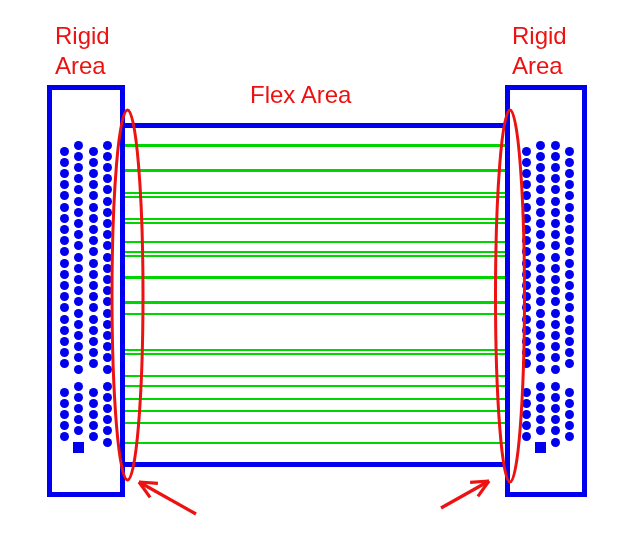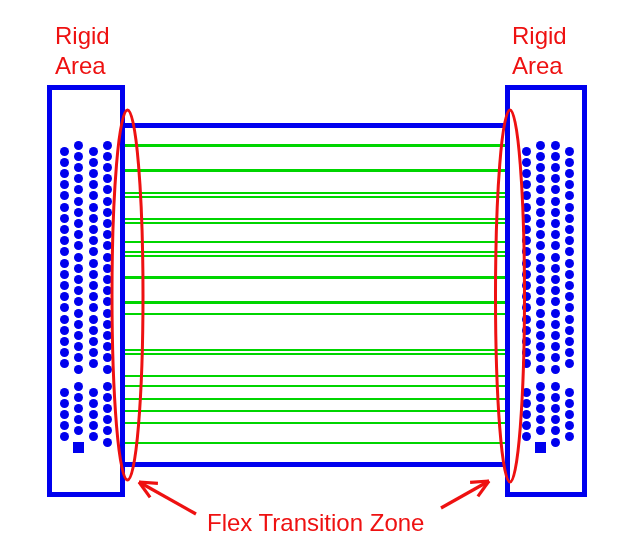--- a/index.html
+++ b/index.html
@@ -78,22 +78,22 @@
   <div class="red-label" style="left:55px; top:21px;">
     <div>Rigid</div>
     <div>Area</div>
   </div>
 
   <div class="red-label" style="left:512px; top:21px;">
     <div>Rigid</div>
     <div>Area</div>
   </div>
 
-
-  <div class="red-label" style="left:207px; top:508px;">Flex Transition Zone</div>
+  <div class="red-label" style="left:250px; top:80px;">Flex Area</div>
+
 
   <div class="board left"></div>
   <div class="board right"></div>
 
   <div class="hbar top"></div>
   <div class="hbar bottom"></div>
 
   <div id="traces">
       <div class="trace" style="left: 125px; width: 380px; top: 144px; height: 2.5px;"></div>
       <div class="trace" style="left: 125px; width: 380px; top: 169px; height: 2.5px;"></div>

